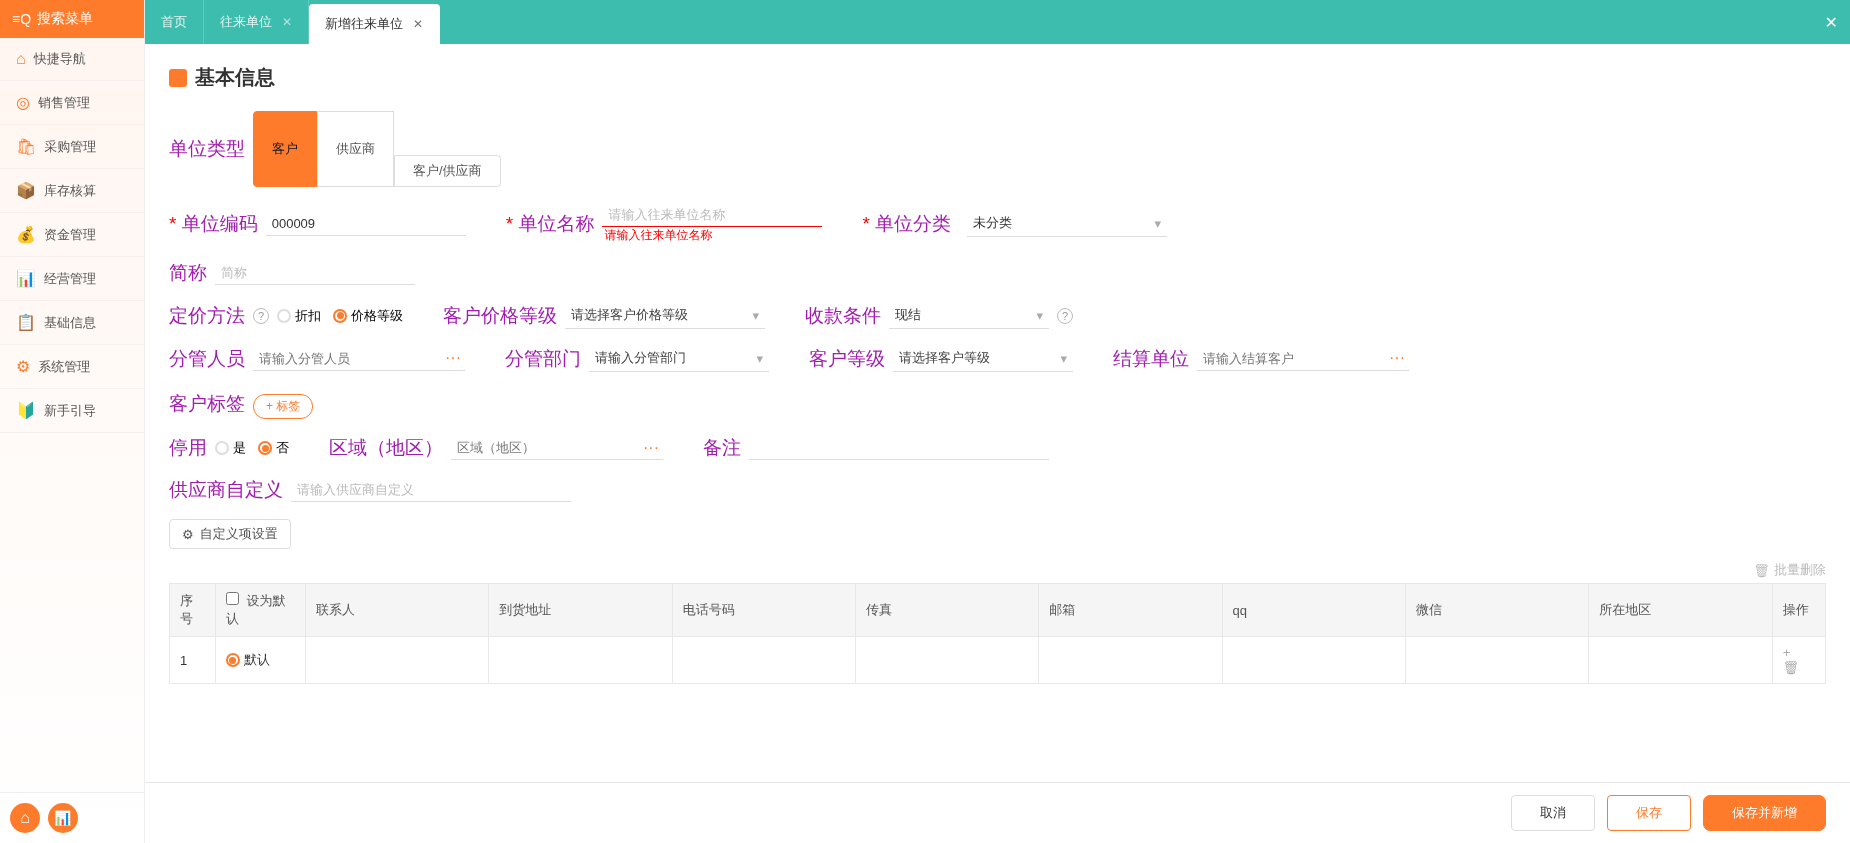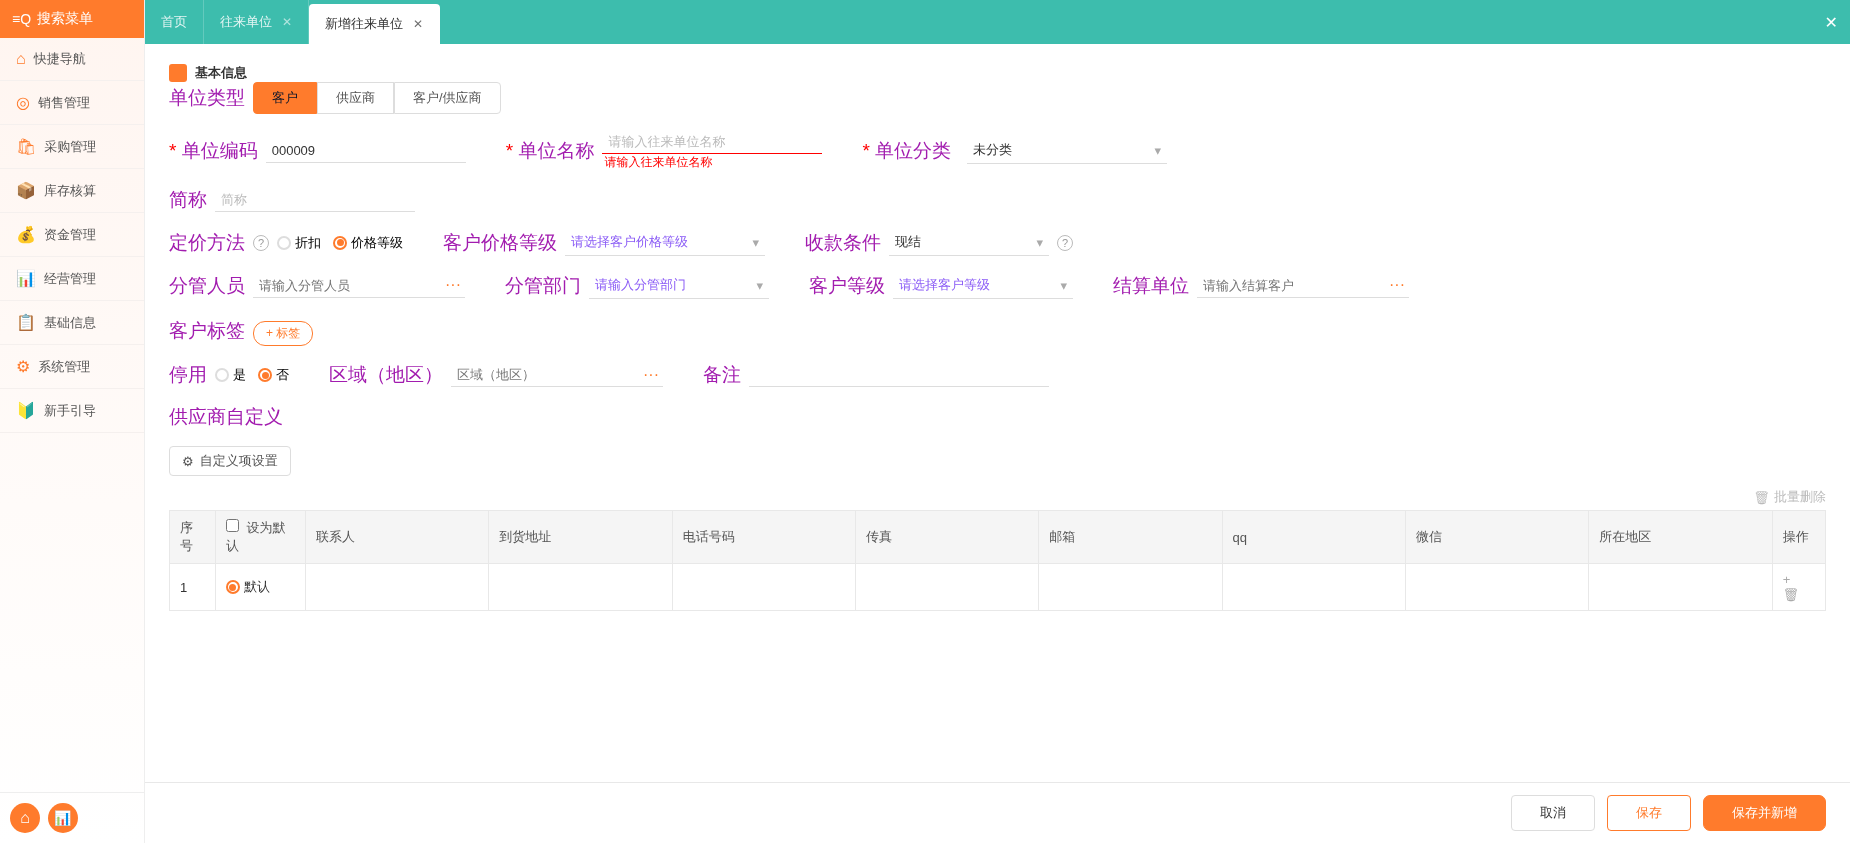--- a/index.html
+++ b/index.html
@@ -99,23 +99,24 @@
     .content {
       flex: 1;
       overflow-y: auto;
       background: white;
       padding: 20px 24px;
     }
 
     
     .section-header {
       display: flex;
-      align-items: flex-start;
+      align-items: center;
       gap: 8px;
-      font-size: 13px;
+      margin-bottom: 20px;
+      font-size: 20px;
       font-weight: bold;
       color: #333;
     }
     .section-icon {
       width: 18px; height: 18px;
       background: #ff7b2c;
       border-radius: 3px;
       display: inline-block;
     }
 
@@ -176,21 +177,21 @@
       cursor: pointer;
       font-size: 13px;
       color: #555;
     }
     .type-btn.active {
       background: #ff7b2c;
       color: #0f172a;
       border-color: #ff7b2c;
     }
     .type-btn:first-child { border-radius: 4px 0 0 4px; }
-    .type-btn:last-child { border-radius: 0 4px 4px 0; }
+    .type-btn:last-child { border-radius: 0 4px 4px 0; margin-top: 44px; }
 
     
     .radio-group {
       display: flex;
       align-items: center;
       gap: 12px;
     }
     .radio-item {
       display: flex;
       align-items: center;
@@ -346,21 +347,21 @@
 
     .select-field {
       display: flex;
       align-items: center;
       border-bottom: 1px solid #ddd;
       min-width: 160px;
       padding: 4px 6px;
       cursor: pointer;
     }
     .select-field-text { flex: 1; color: #333; font-size: 13px; }
-    .select-field-text.placeholder { color: #8b5cf6; }
+    .select-field-text.placeholder { color: #404040; }
 
     .name-input-group {
       display: flex;
       flex-direction: column;
     }
   </style>
 </head>
 <body>
 
 <div class="sidebar">
@@ -568,20 +569,21 @@
       </div>
       <div class="form-group">
         <span class="form-label">备注</span>
         <input class="form-input" type="text" style="min-width: 300px;">
       </div>
     </div>
 
     <div class="form-row">
       <div class="form-group">
         <span class="form-label">供应商自定义</span>
+        <input class="form-input" type="text" placeholder="请输入供应商自定义" style="min-width: 280px;">
       </div>
     </div>
 
     <div style="margin-top:16px;">
       <button class="custom-settings-btn">
         <span>⚙</span>
         <span>自定义项设置</span>
       </button>
     </div>
 

